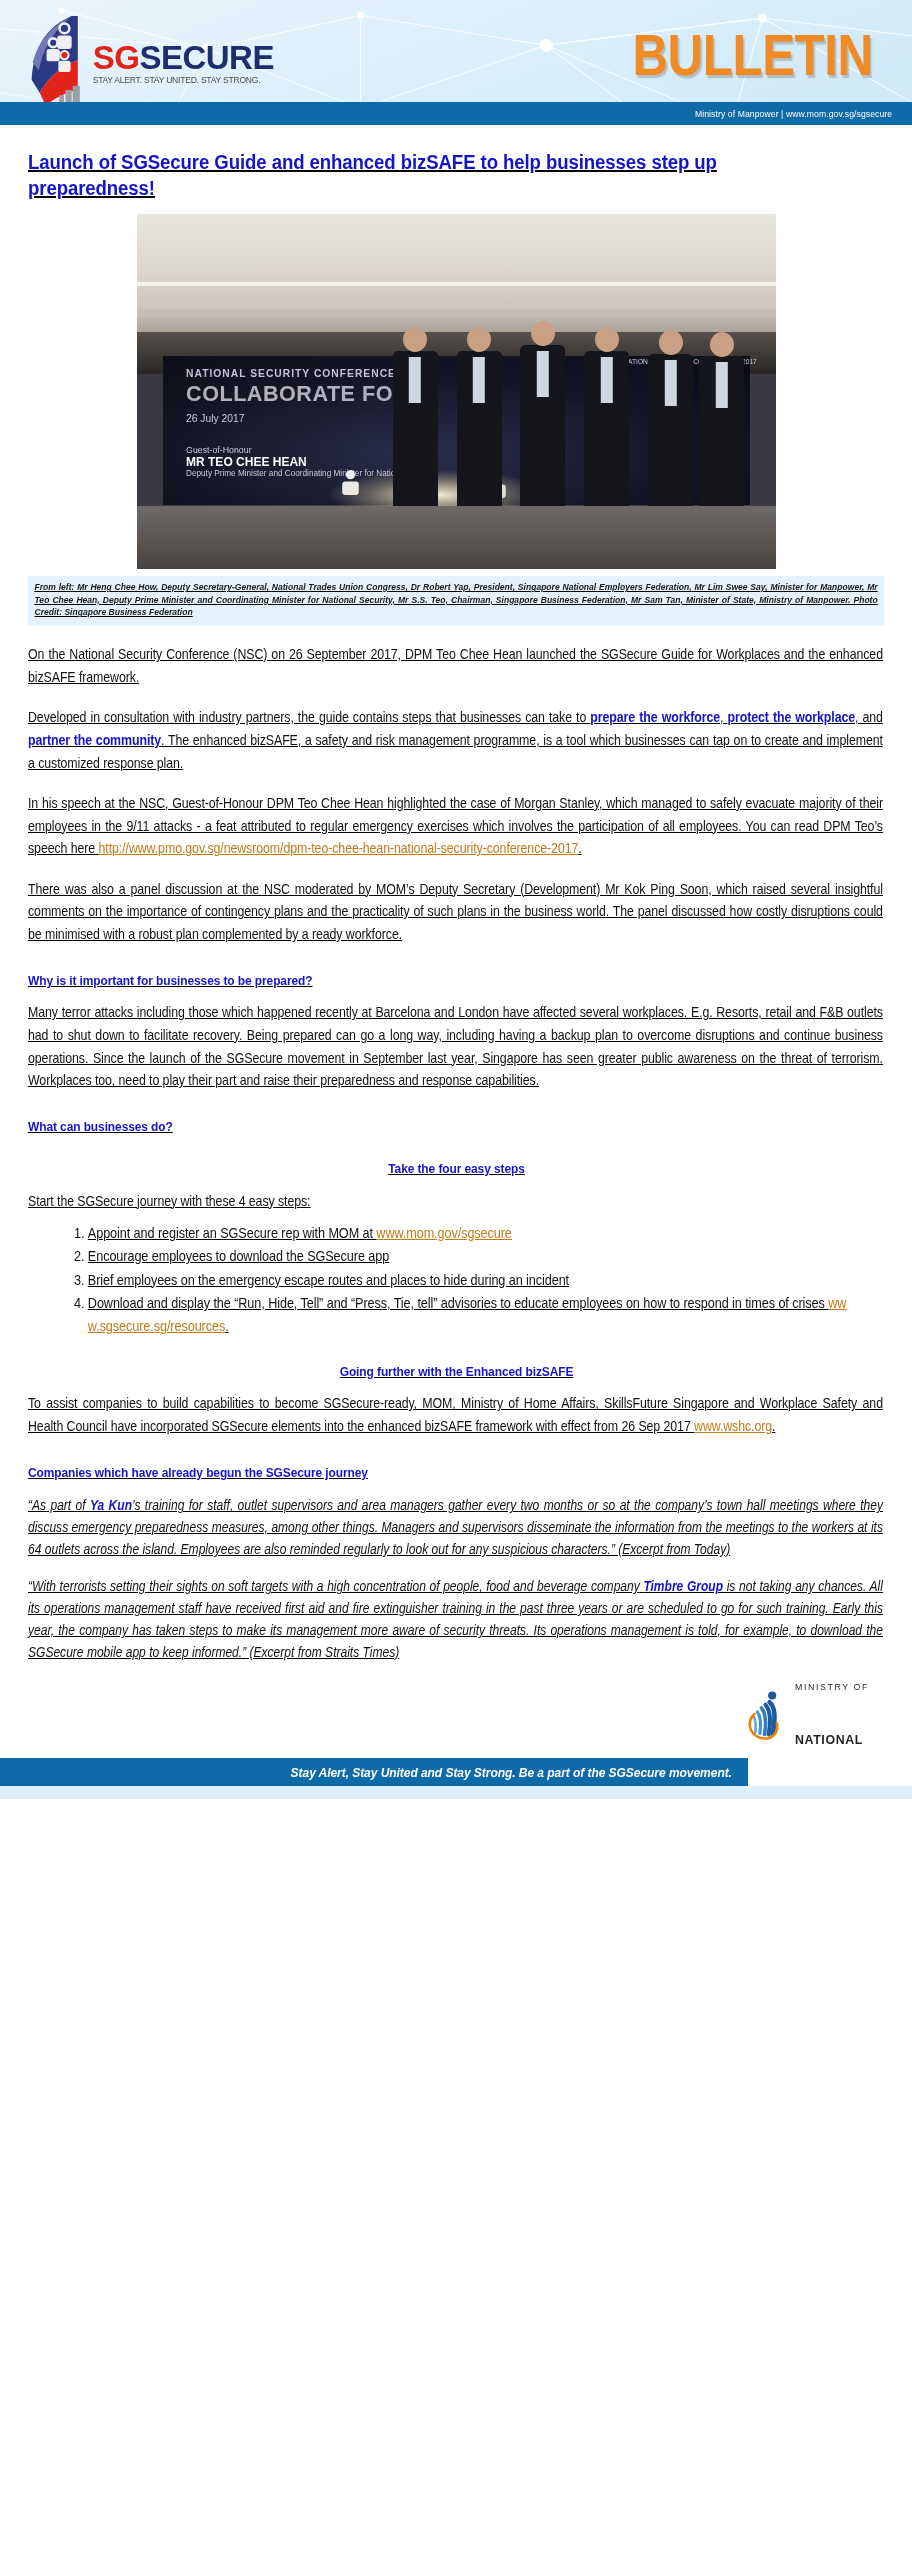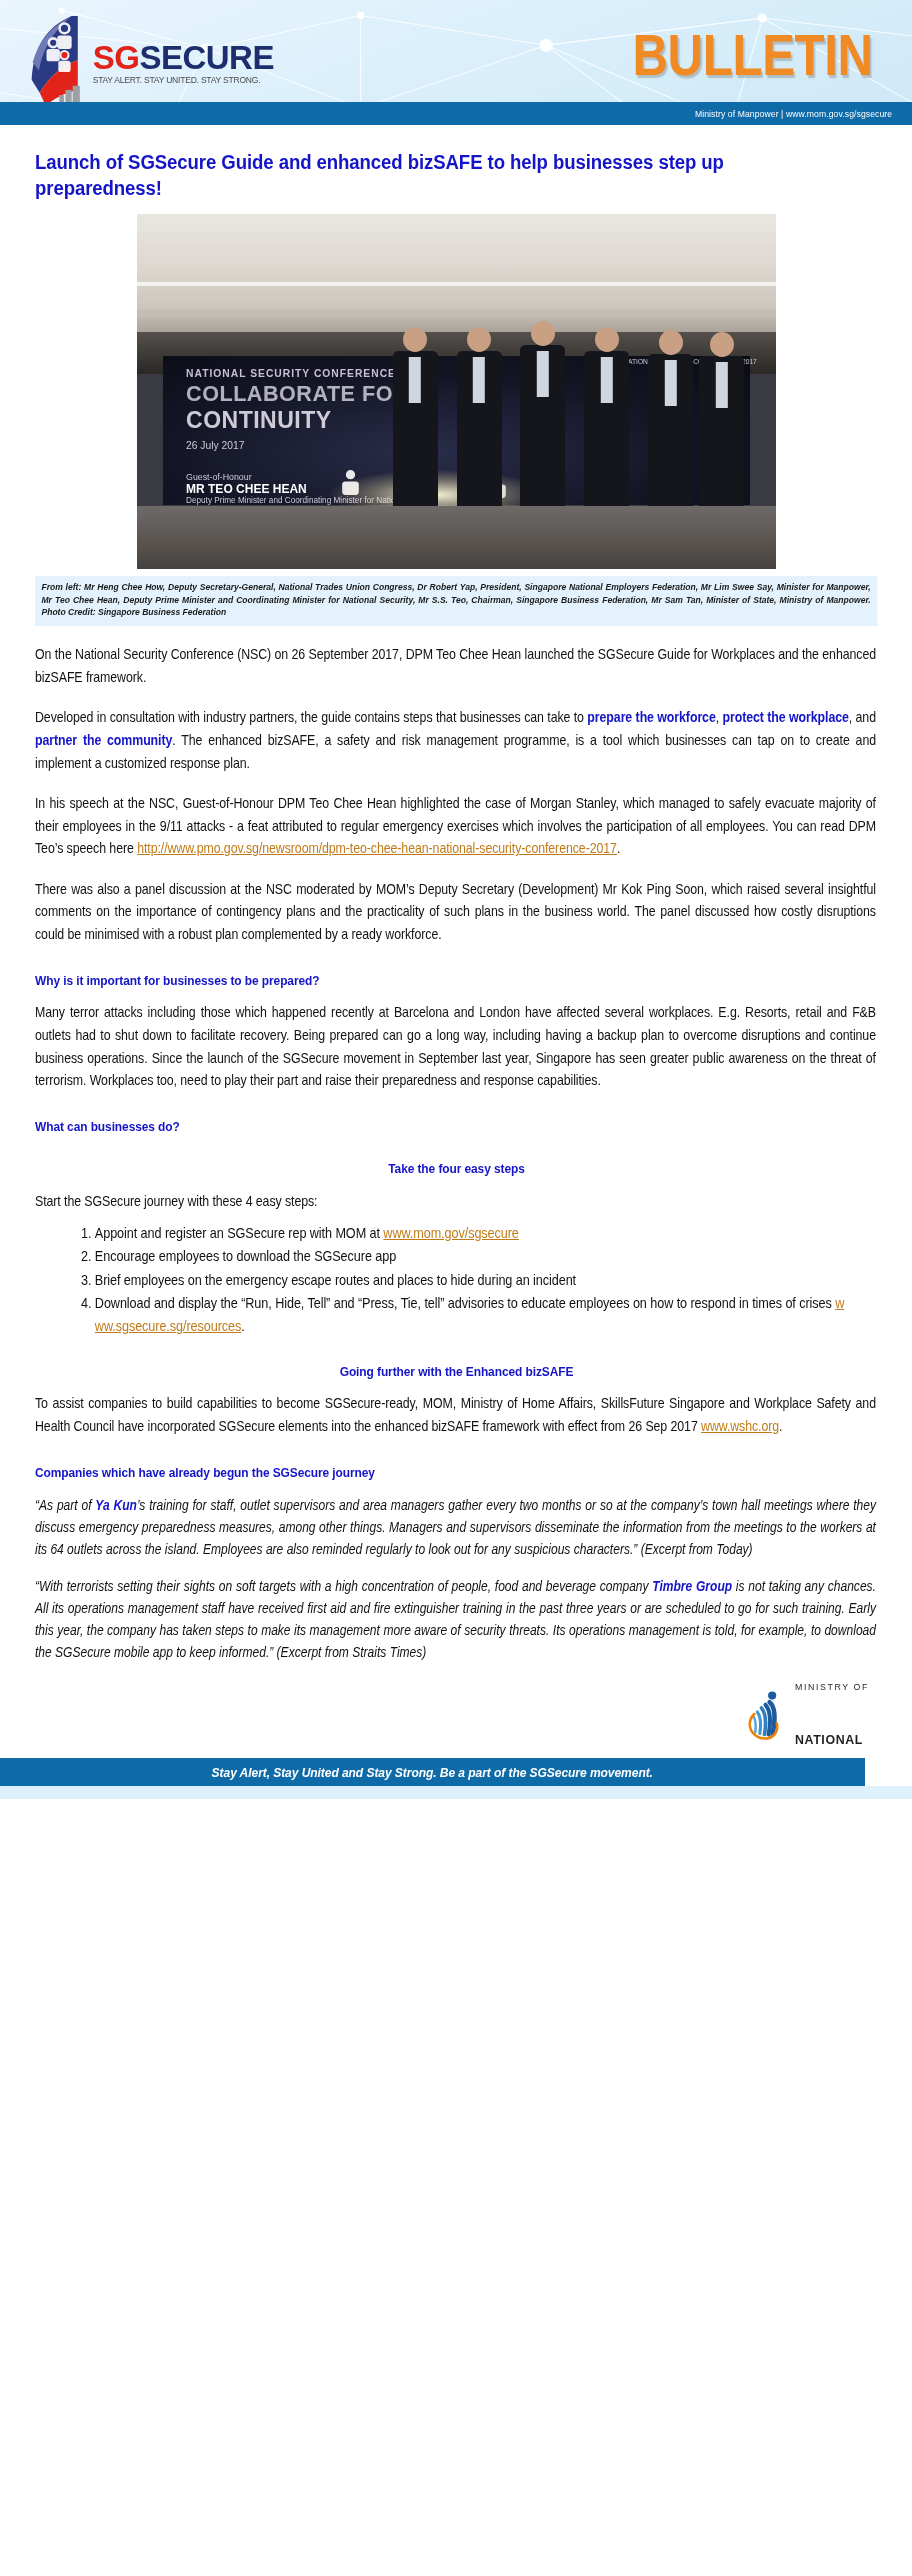--- a/index.html
+++ b/index.html
@@ -42,21 +42,21 @@
     width:913px; height:23px; background:#0f6aa8;
     display:flex; align-items:center; justify-content:flex-end;
     padding-right:20.6px;
   }
   .header-strip span {
     color:#ffffff; font-size:9.8px; letter-spacing:0.1px;
     transform: scaleX(0.88); transform-origin:right center;
   }
 
   
-  .page { padding: 0 35px; }
+  .page { padding: 0 28px; text-decoration: underline; }
   .title {
     color:#1414c8; font-size:20px; font-weight:bold;
     line-height:1.30; margin:24px 0 0 0; letter-spacing:-0.1px;
     transform:scaleX(0.93); transform-origin:left center;
     max-width:876px;
   }
 
   .photo-block { margin: 13.4px 0 0 0; display:flex; justify-content:center; }
   .photo {
     width: 639px; height: 355px; position:relative; overflow:hidden;
@@ -137,22 +137,22 @@
   .footer-logo-row {
     display:flex; justify-content:flex-end; align-items:center;
     padding: 18.5px 44px 11.3px 0;
   }
   .mom-logo { display:flex; align-items:center; gap:8.2px; }
   .mom-glyph { position:relative; width:44px; height:52px; }
   .mom-text { display:flex; flex-direction:column; line-height:1.18;gap:40px; }
   .mom-t1 { font-size:8.8px; letter-spacing:1.6px; color:#231f20; }
   .mom-t2 { font-size:12.4px; font-weight:bold; letter-spacing:0.6px; color:#231f20; }
   .footer-strip {
-    width:865px; height:28px; background:#0f6aa8;
-    display:flex; align-items:center; justify-content:center;
+    width:748px; height:28px; background:#0f6aa8;
+    display:flex; align-items:center; justify-content:flex-end;
   }
   .footer-strip span {
     color:#ffffff; font-size:13px; font-weight:bold; font-style:italic;
     letter-spacing:-0.1px; transform:scaleX(0.93);
   }
   .footer-tail { width:913px; height:12.4px; background:#ddf0fb; }
 </style>
 </head>
 <body>
 
@@ -231,21 +231,20 @@
   <div class="photo-block">
     <div class="photo">
       <div class="ph-ceiling"></div>
       <div class="ph-ceil-l1"></div>
       <div class="ph-ceil-l2"></div>
       <div class="ph-wall"></div>
       <div class="ph-screen">
         <div class="ph-screen-text">
           <div class="ph-st1">NATIONAL SECURITY CONFERENCE 2017</div>
           <div class="ph-st2">COLLABORATE FOR</div>
-          <div class="ph-st3">CONTINUITY</div>
           <div class="ph-st4">26 July 2017</div>
           <div class="ph-st5">Guest-of-Honour</div>
           <div class="ph-st6">MR TEO CHEE HEAN</div>
           <div class="ph-st7">Deputy Prime Minister and Coordinating Minister for National Security</div>
         </div>
         <svg class="ph-icon" style="left:30%; bottom:6%;" viewBox="0 0 44 54">
           <circle cx="22" cy="11" r="9" fill="#ffffff"></circle>
             <rect x="6" y="24" width="32" height="26" rx="6" fill="#ffffff"></rect>
         </svg>
         <svg class="ph-icon" style="left:55%; bottom:4%;" viewBox="0 0 44 54">

